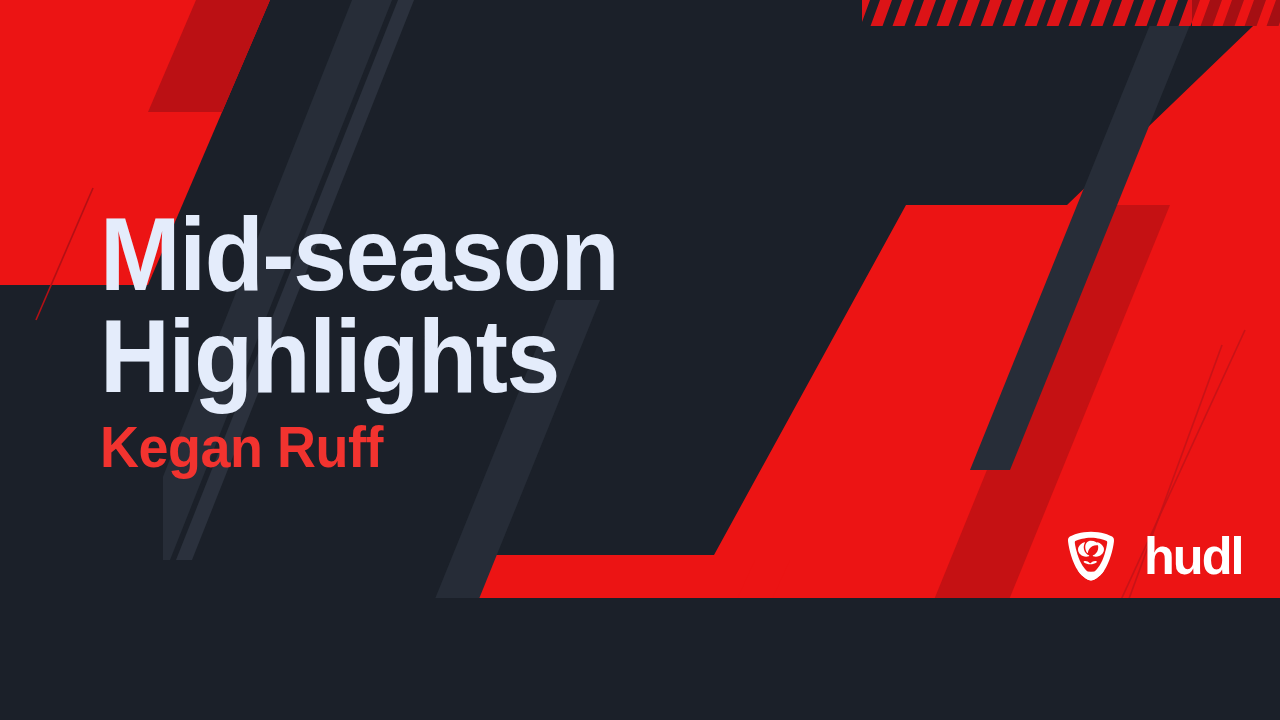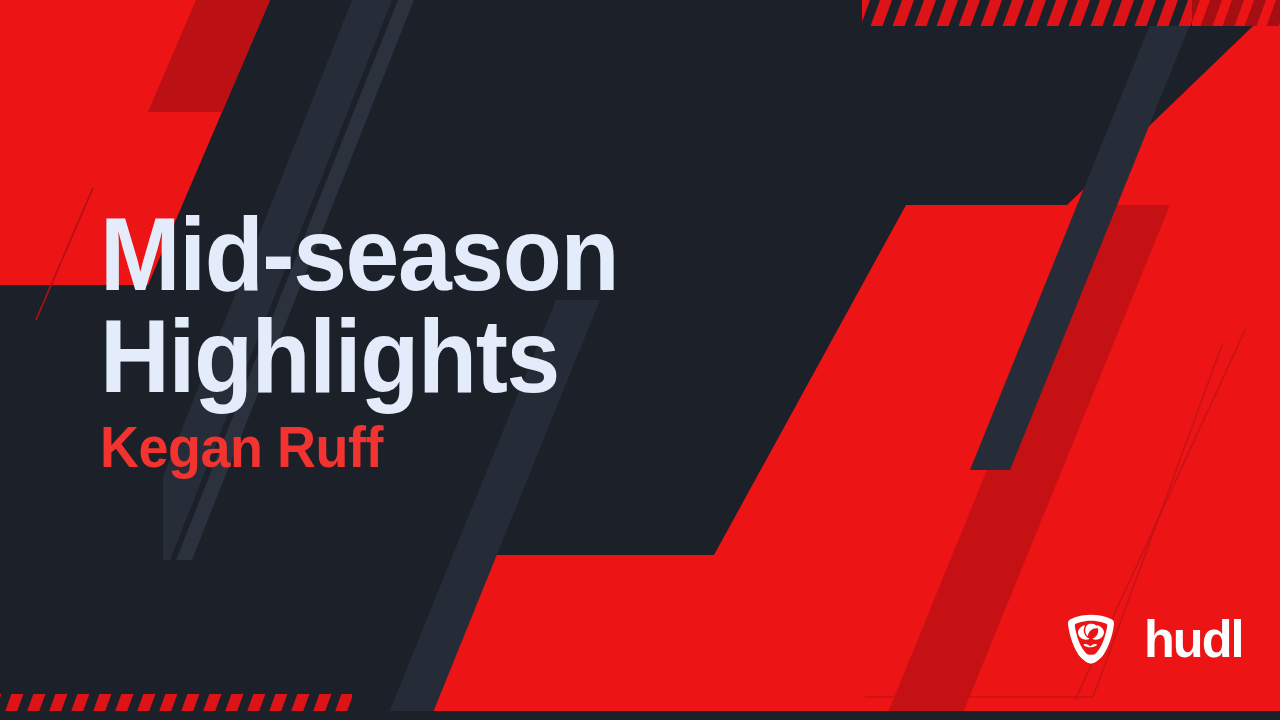--- a/index.html
+++ b/index.html
@@ -2,21 +2,21 @@
 <html><head>
 <meta charset="utf-8">
 <style>
   html,body{margin:0;padding:0;}
   body{
     width:1280px;height:720px;overflow:hidden;
     background:#1b2029;
     font-family:"Liberation Sans", sans-serif;
   }
   #stage{
-    position:relative;width:1280px;height:711px;overflow:hidden;
+    position:relative;width:1280px;height:598px;overflow:hidden;
     background:#1b2029;
   }
   #bg{position:absolute;inset:0;width:1280px;height:720px;display:block;}
 
   
   #text-block{
     position:absolute;
     left:100px;top:204px;
     width:760px;
     z-index:5;
@@ -41,21 +41,21 @@
     line-height:1;
     letter-spacing:-0.5px;
     color:#f2332f;
     transform:scaleX(0.93);
     transform-origin:left top;
   }
 
   
   #logo{
     position:absolute;
-    right:34px;bottom:46px;
+    right:34px;bottom:16px;
     display:flex;align-items:center;gap:27px;
     z-index:6;
     text-align:right;
   }
   #logo-mark{display:block;width:52px;height:52px;}
   #logo-word{
     font-family:"Liberation Sans", sans-serif;
     font-weight:700;
     font-size:52px;
     line-height:1;

